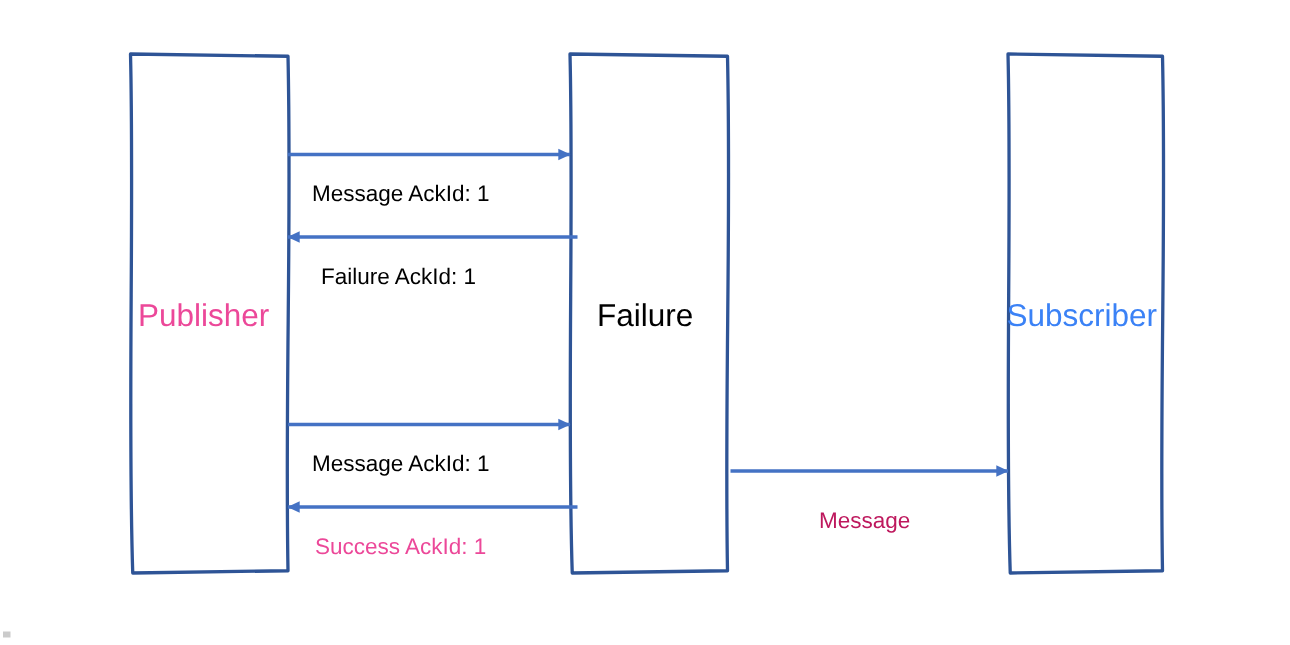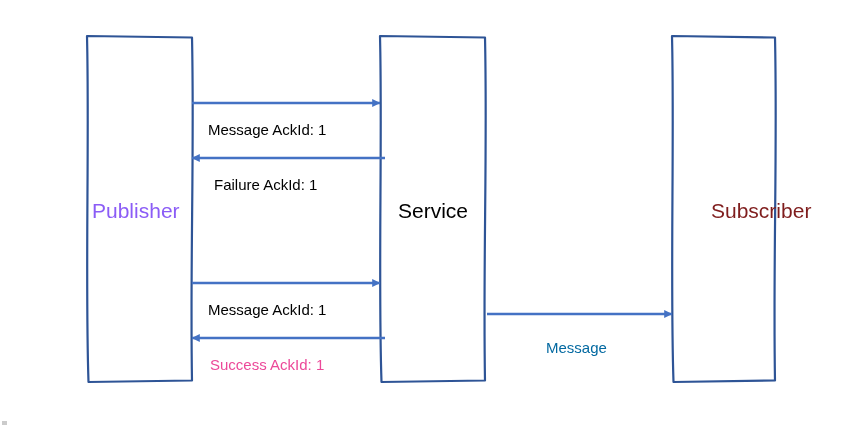--- a/index.html
+++ b/index.html
@@ -71,24 +71,24 @@
       </g>
     <g id="message-arrows">
         <line x1="192" y1="103" x2="380" y2="103" stroke="#4472C4" stroke-width="2.4" marker-end="url(#arrowhead-right)"></line>
         <line x1="385" y1="158" x2="192" y2="158" stroke="#4472C4" stroke-width="2.4" marker-end="url(#arrowhead-left)"></line>
         <line x1="192" y1="283" x2="380" y2="283" stroke="#4472C4" stroke-width="2.4" marker-end="url(#arrowhead-right)"></line>
         <line x1="385" y1="338" x2="192" y2="338" stroke="#4472C4" stroke-width="2.4" marker-end="url(#arrowhead-left)"></line>
         <line x1="487" y1="314" x2="672" y2="314" stroke="#4472C4" stroke-width="2.4" marker-end="url(#arrowhead-right)"></line>
       </g>
   </svg>
 
-  <div class="lifeline-label" style="left: 92px; top: 200px; color: #8b5cf6;">Publisher</div>
-  <div class="lifeline-label" style="left: 398px; top: 200px; color: rgb(0, 0, 0);">Service</div>
-  <div class="lifeline-label" style="left: 671px; top: 200px; color: #7f1d1d; margin-left: 40px;">Subscriber</div>
+  <div class="lifeline-label" style="left: 92px; top: 200px; color: #ec4899;">Publisher</div>
+  <div class="lifeline-label" style="left: 398px; top: 200px; color: rgb(0, 0, 0);">Failure</div>
+  <div class="lifeline-label" style="left: 671px; top: 200px; color: #3b82f6;">Subscriber</div>
 
   <div class="msg-label" style="left: 208px; top: 81px; color: rgb(0, 0, 0);">Message AckId: 1</div>
   <div class="msg-label" style="left: 214px; top: 136px; color: rgb(0, 0, 0);">Failure AckId: 1</div>
   <div class="msg-label" style="left: 208px; top: 261px; color: rgb(0, 0, 0);">Message AckId: 1</div>
   <div class="msg-label" style="left: 210px; top: 316px; color: #ec4899;">Success AckId: 1</div>
-  <div class="msg-label" style="left: 546px; top: 299px; color: #0369a1;">Message</div>
+  <div class="msg-label" style="left: 546px; top: 299px; color: #be185d;">Message</div>
 
   <div class="corner-artifact"></div>
 </div>
 
 </body></html>

